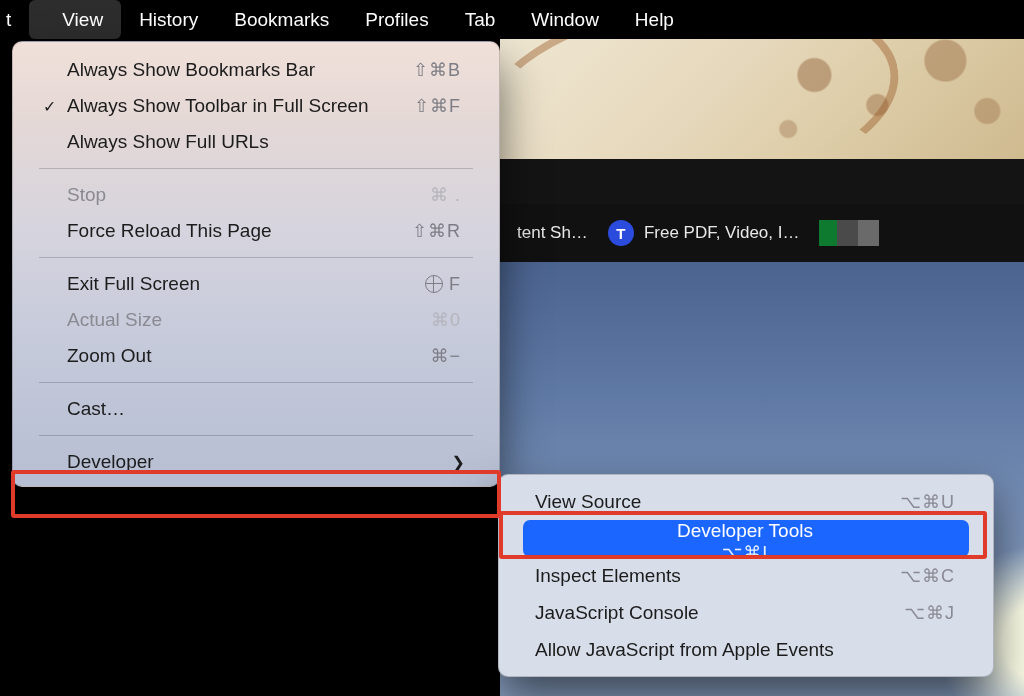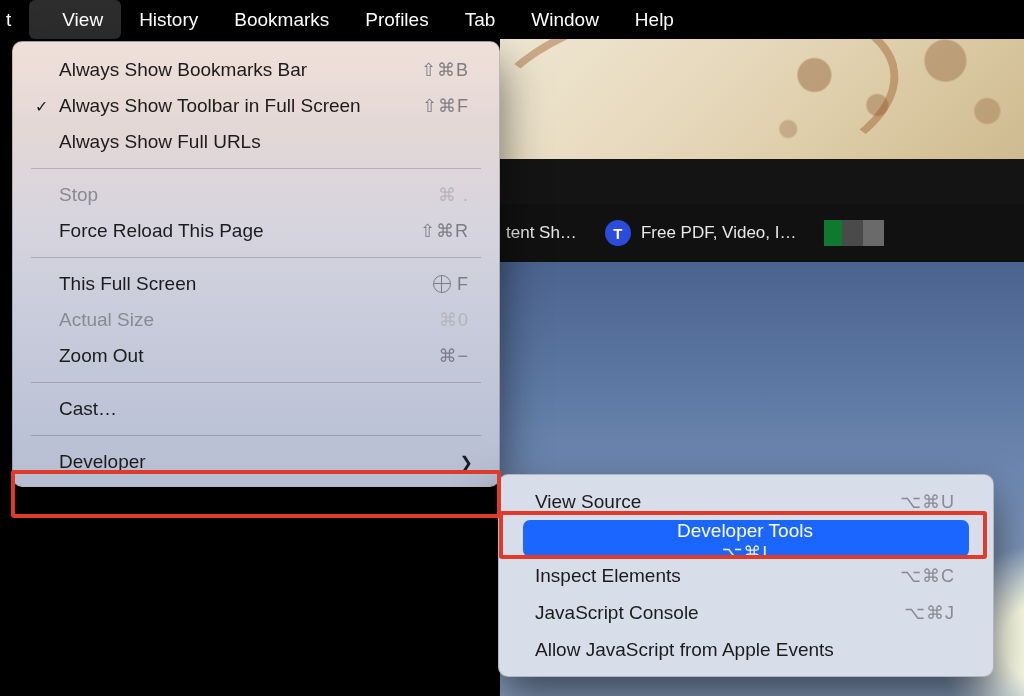--- a/index.html
+++ b/index.html
@@ -25,21 +25,21 @@
     position:absolute; left:-20px; bottom:-40px; width:420px; height:200px;
     border:8px solid rgba(150,80,30,.4); border-radius:50%;
     border-left-color:transparent; border-bottom-color:transparent;
     transform:rotate(-8deg);
   }
   .bg-dark-strip{
     position:absolute; left:500px; top:159px; right:0; height:45px; background:#141414;
   }
   .bookmark-bar{
     position:absolute; left:500px; top:204px; right:0; height:58px; background:#111;
-    display:flex; gap:28px; padding-left:6px; color:#e8e8e8; font-size:17px;
+    display:flex; gap:20px; padding-left:17px; color:#e8e8e8; font-size:17px;
   }
   .bookmark-bar .item{display:flex; align-items:center; gap:10px; white-space:nowrap;}
   .bookmark-bar .icon-circle{
     width:26px; height:26px; border-radius:50%; background:#2b4bdc; display:flex;
     align-items:center; justify-content:center; color:#fff; font-size:15px; font-weight:700;
   }
   .bookmark-bar .swatch{width:60px; height:26px; background:linear-gradient(90deg,#0d7a2f 0 30%,#4a4a4a 30% 65%,#6a6a6a 65%);}
   .bg-sky{
     position:absolute; left:500px; top:262px; right:0; bottom:0;
     background: linear-gradient(180deg,#4b638f 0%,#5e79a4 30%,#7890b6 60%,#8aa1c2 100%);
@@ -57,21 +57,21 @@
   .menubar .mi{padding:0 18px; height:39px; display:flex; align-items:center; cursor:default;}
   .menubar .mi.first{padding-left:6px;}
   .menubar .mi.active{background:#2d2d2d; border-radius:6px;padding-left:33px;}
 
   
   .menu{
     position:absolute; left:12px; top:41px; width:488px;
     background: linear-gradient(180deg,#f0e0d9 0%,#e4d8d6 18%,#d6d4de 42%,#c7cbdb 65%,#b6bed3 100%);
     border:1px solid rgba(0,0,0,.18); border-radius:10px;
     box-shadow: 0 22px 45px rgba(0,0,0,.55);
-    padding:10px 8px 6px; color:#1c1c1c;
+    padding:10px 16px 6px; color:#1c1c1c;
   }
   .menu .row{
     display:flex; align-items:center; height:36px; padding:0 22px 0 38px;
     font-size:19px; position:relative;
   }
   .menu .row.disabled{color:#8a8a92;}
   .menu .row .label{flex:1 1 auto; white-space:nowrap;}
   .menu .row .short{color:#7d7d85; font-size:18px; letter-spacing:1px;}
   .menu .row.disabled .short{color:#b4b4bb;}
   .menu .row .check{
@@ -185,21 +185,21 @@
     <span class="label">Stop</span>
     <span class="short">⌘ .</span>
   </div>
   <div class="row">
     <span class="label">Force Reload This Page</span>
     <span class="short">⇧⌘R</span>
   </div>
   <div class="sep"></div>
 
   <div class="row globe">
-    <span class="label">This Full Screen</span>
+    <span class="label">Exit Full Screen</span>
     <span class="short">F</span>
   </div>
   <div class="row disabled">
     <span class="label">Actual Size</span>
     <span class="short">⌘0</span>
   </div>
   <div class="row">
     <span class="label">Zoom Out</span>
     <span class="short">⌘−</span>
   </div>

